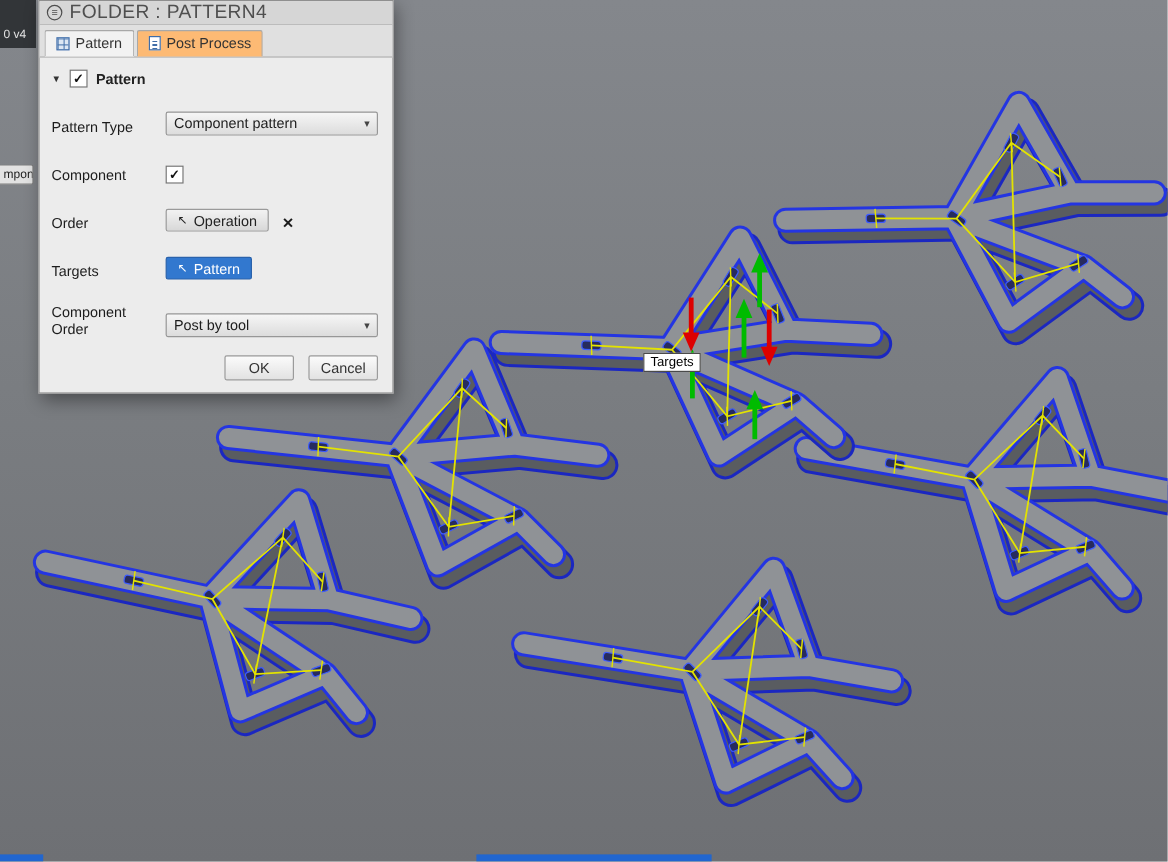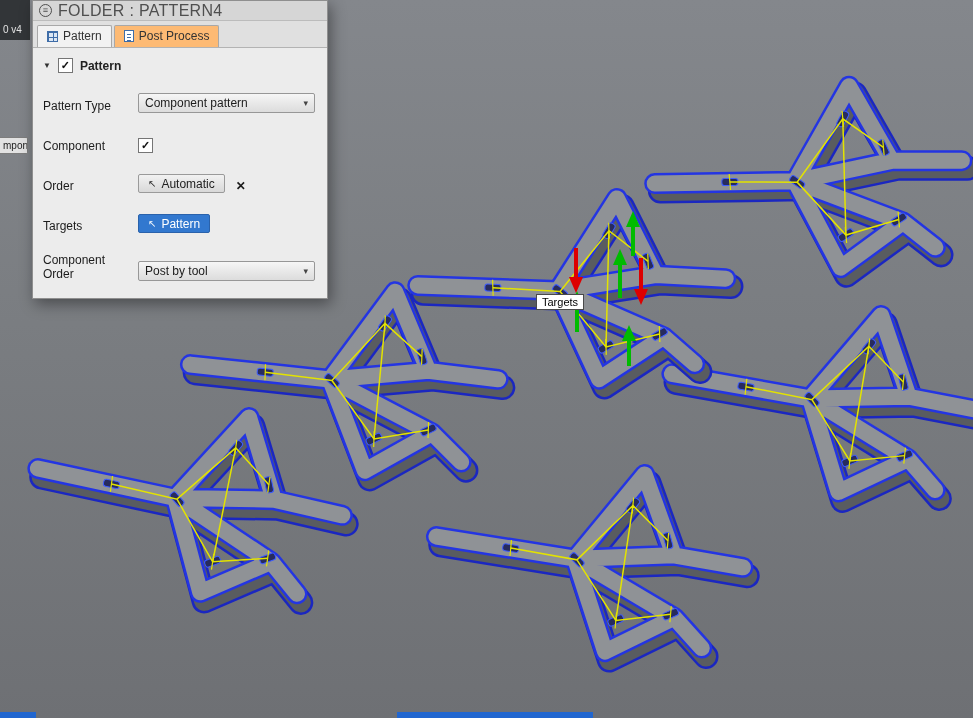--- a/index.html
+++ b/index.html
@@ -222,35 +222,39 @@
       <label>Component</label>
       <span class="checkbox">
           <i>✓</i>
         </span>
     </div>
 
     <div class="row">
       <label>Order</label>
       <div class="chip">
         <span class="cursor-ic">↖</span>
-        <span>Automatic</span>
+        <span>Operation</span>
       </div>
       <span class="close">✕</span>
     </div>
 
     <div class="row">
       <label>Targets</label>
       <div class="chip selected">
         <span class="cursor-ic">↖</span>
         <span>Pattern</span>
       </div>
     </div>
 
     <div class="row">
       <label>Component Order</label>
       <div class="dropdown">
         <span>Post by tool</span>
         <span class="caret">▾</span>
       </div>
     </div>
 
+    <div class="btnrow">
+      <button class="btn">OK</button>
+      <button class="btn">Cancel</button>
+    </div>
   </div>
 </div>
 
 </body></html>

